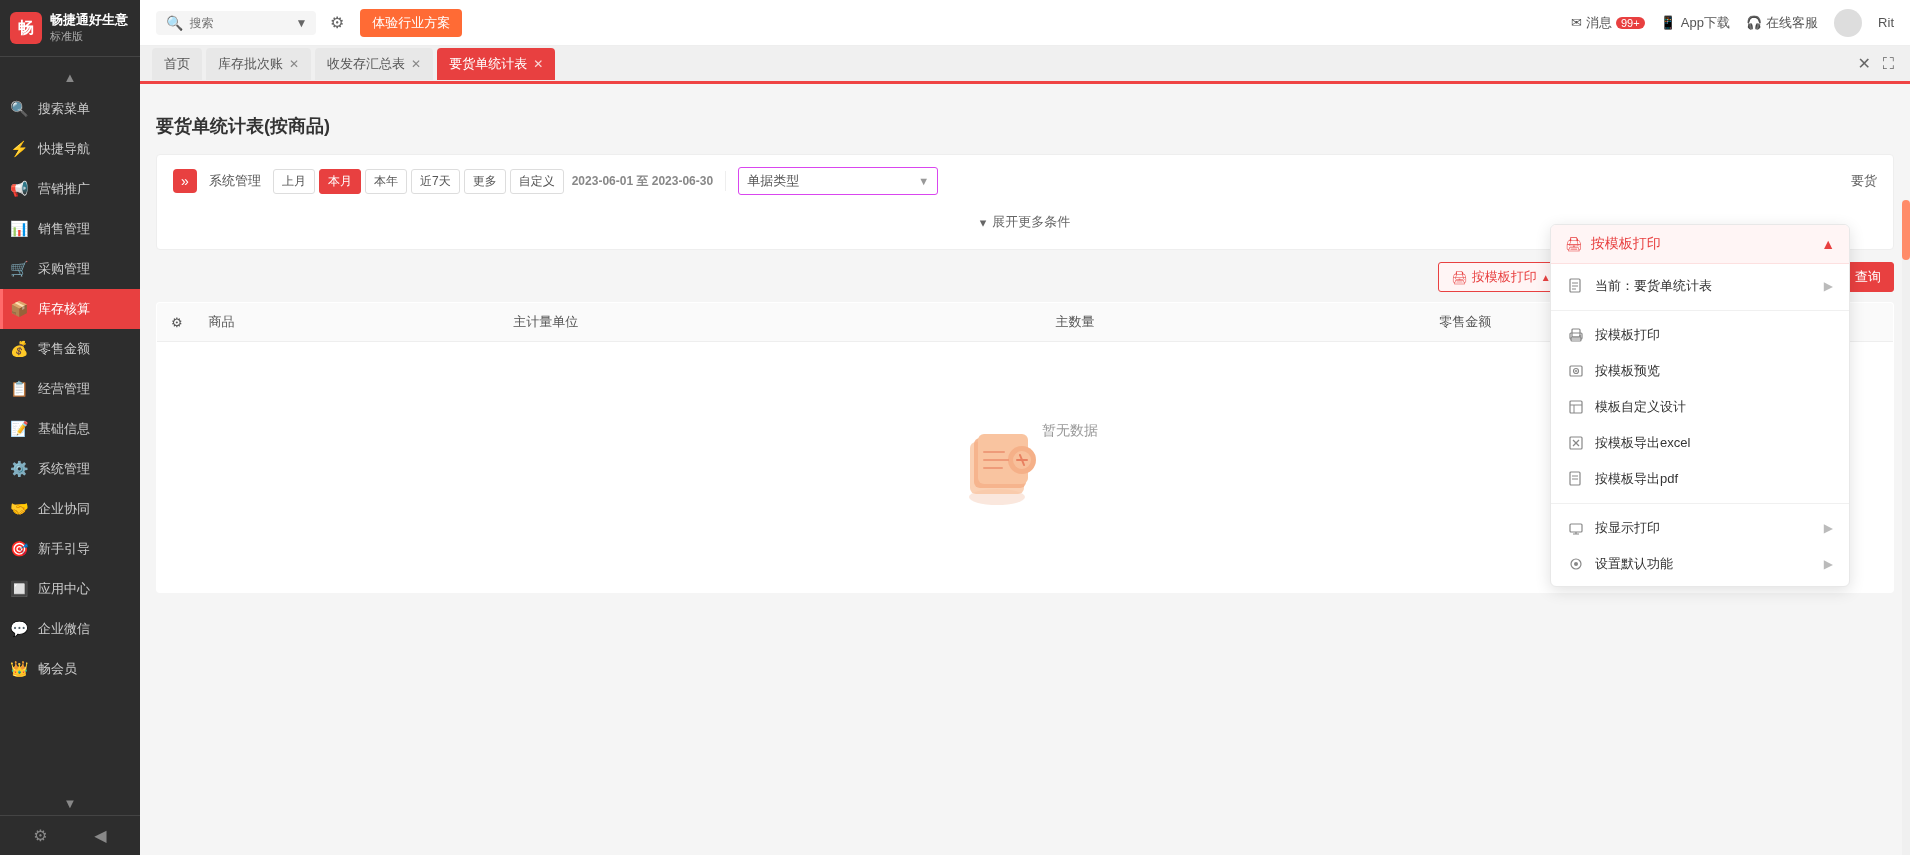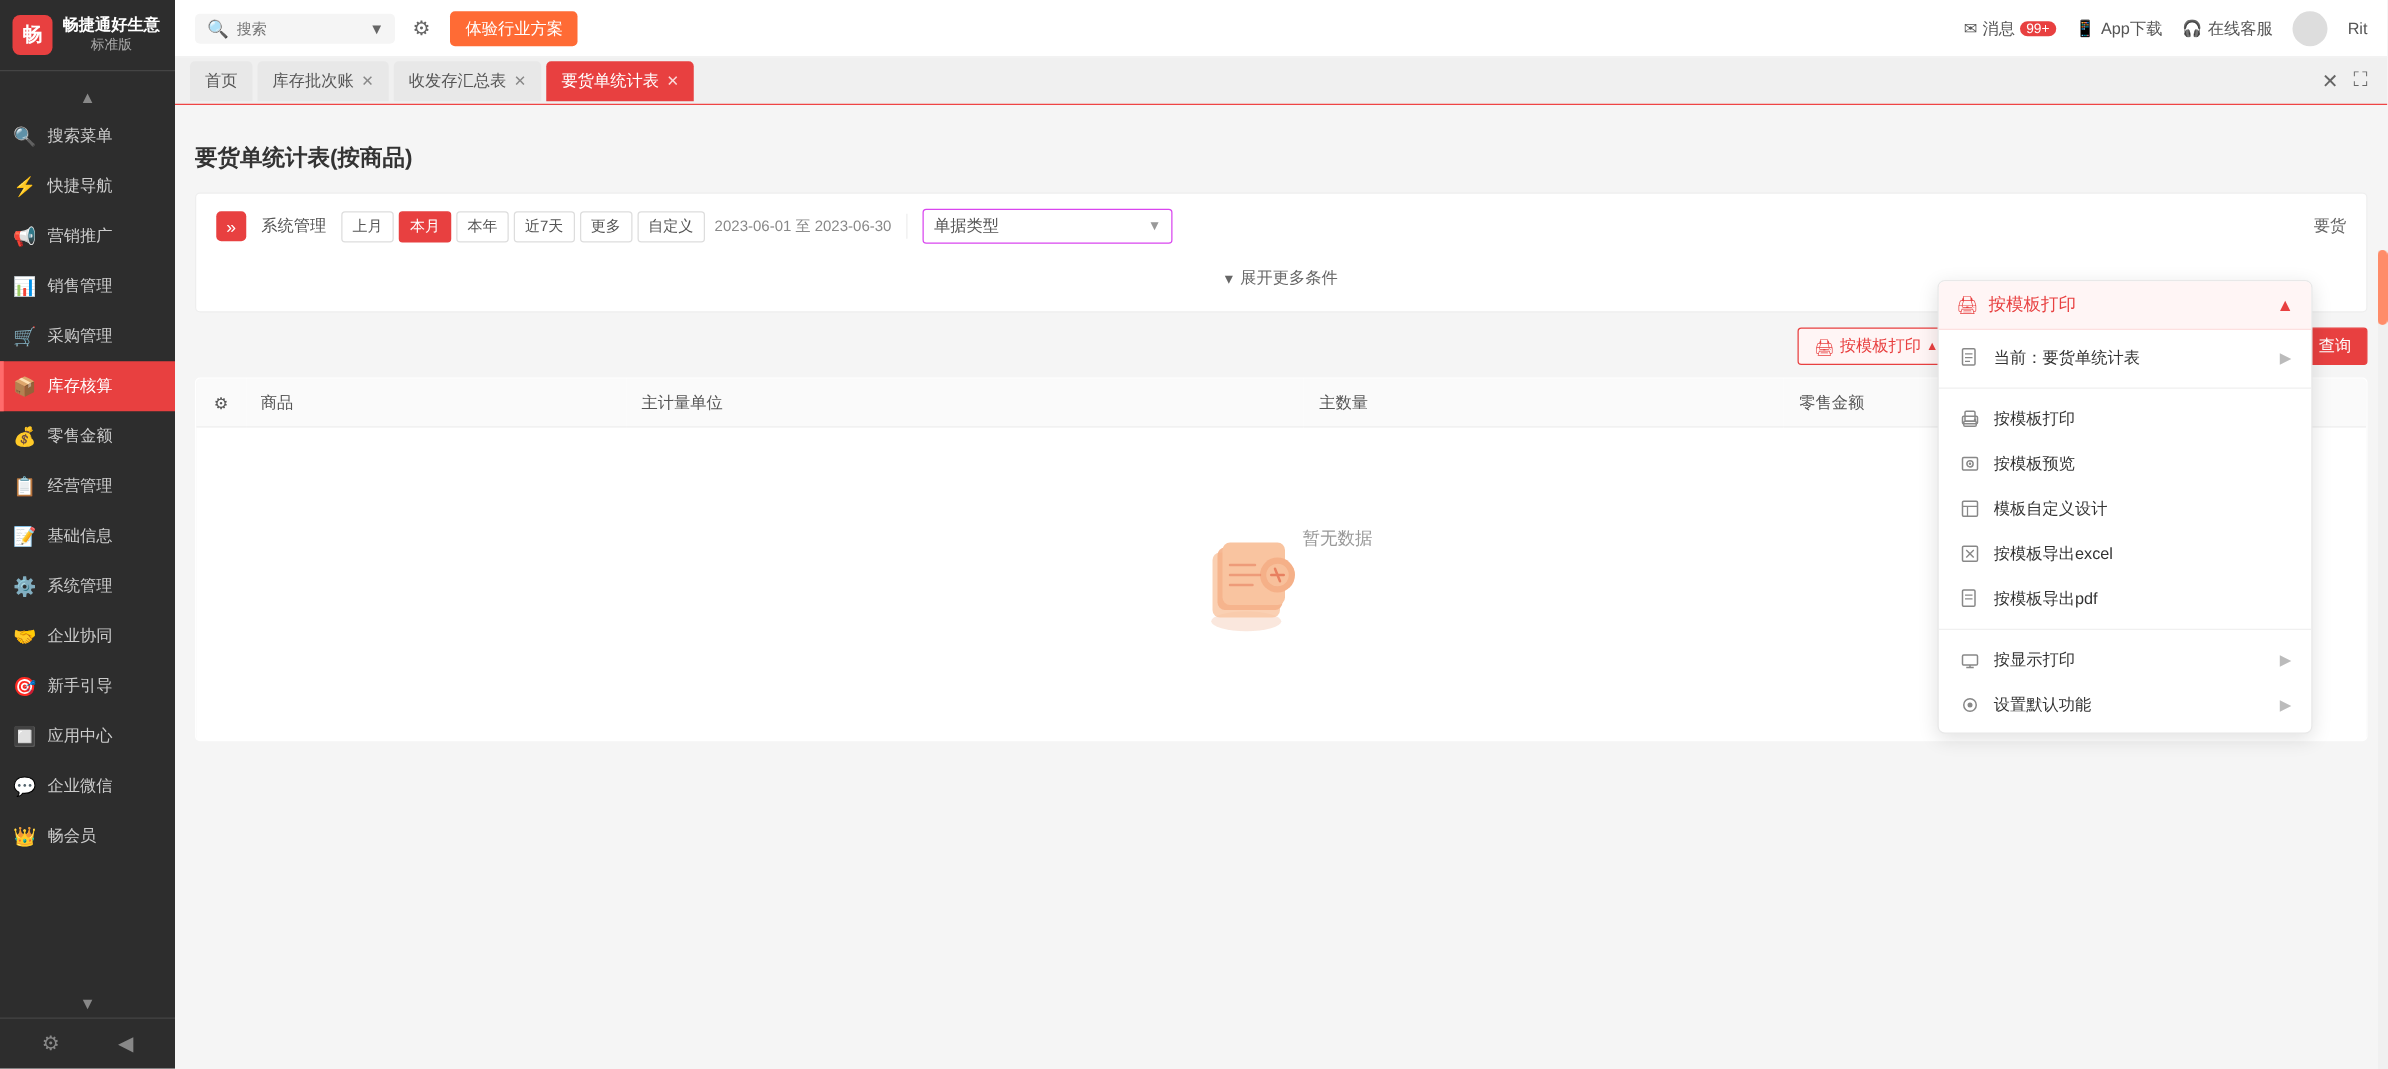--- a/index.html
+++ b/index.html
@@ -31,21 +31,20 @@
       color: white;
       font-size: 16px;
       font-weight: bold;
       flex-shrink: 0;
     }
     .sidebar-logo-text {
       margin-left: 8px;
       color: white;
       font-size: 12px;
       line-height: 1.3;
-      text-align: center;
     }
     .sidebar-logo-text .title { font-size: 13px; font-weight: bold; }
     .sidebar-logo-text .subtitle { font-size: 11px; color: #aaa; }
 
     .sidebar-nav {
       flex: 1;
       overflow-y: auto;
     }
     .sidebar-nav::-webkit-scrollbar { width: 4px; }
     .sidebar-nav::-webkit-scrollbar-thumb { background: #555; border-radius: 2px; }
@@ -193,21 +192,21 @@
       font-size: 13px;
     }
 
     
     .tab-bar {
       background: #f0f0f0;
       display: flex;
       align-items: center;
       padding: 0 12px;
       height: 38px;
-      border-bottom: 1px solid #ef4444;
+      border-bottom: 3px solid #ef4444;
       gap: 4px;
       flex-shrink: 0;
     }
     .tab-item {
       display: flex;
       align-items: center;
       padding: 6px 12px;
       background: #e8e8e8;
       border-radius: 4px 4px 0 0;
       cursor: pointer;
@@ -294,20 +293,21 @@
       background: white;
       cursor: pointer;
       font-size: 12px;
       color: #555;
     }
     .period-btn.active { background: #e84040; color: white; border-color: #e84040; }
     .date-range-text {
       font-size: 12px;
       color: #888;
       margin-left: 4px;
+      font-weight: bold;
     }
     .filter-divider { width: 1px; height: 20px; background: #eee; }
     .filter-select {
       display: flex;
       align-items: center;
       border: 1px solid #d946ef;
       border-radius: 3px;
       padding: 4px 8px;
       background: white;
       cursor: pointer;

